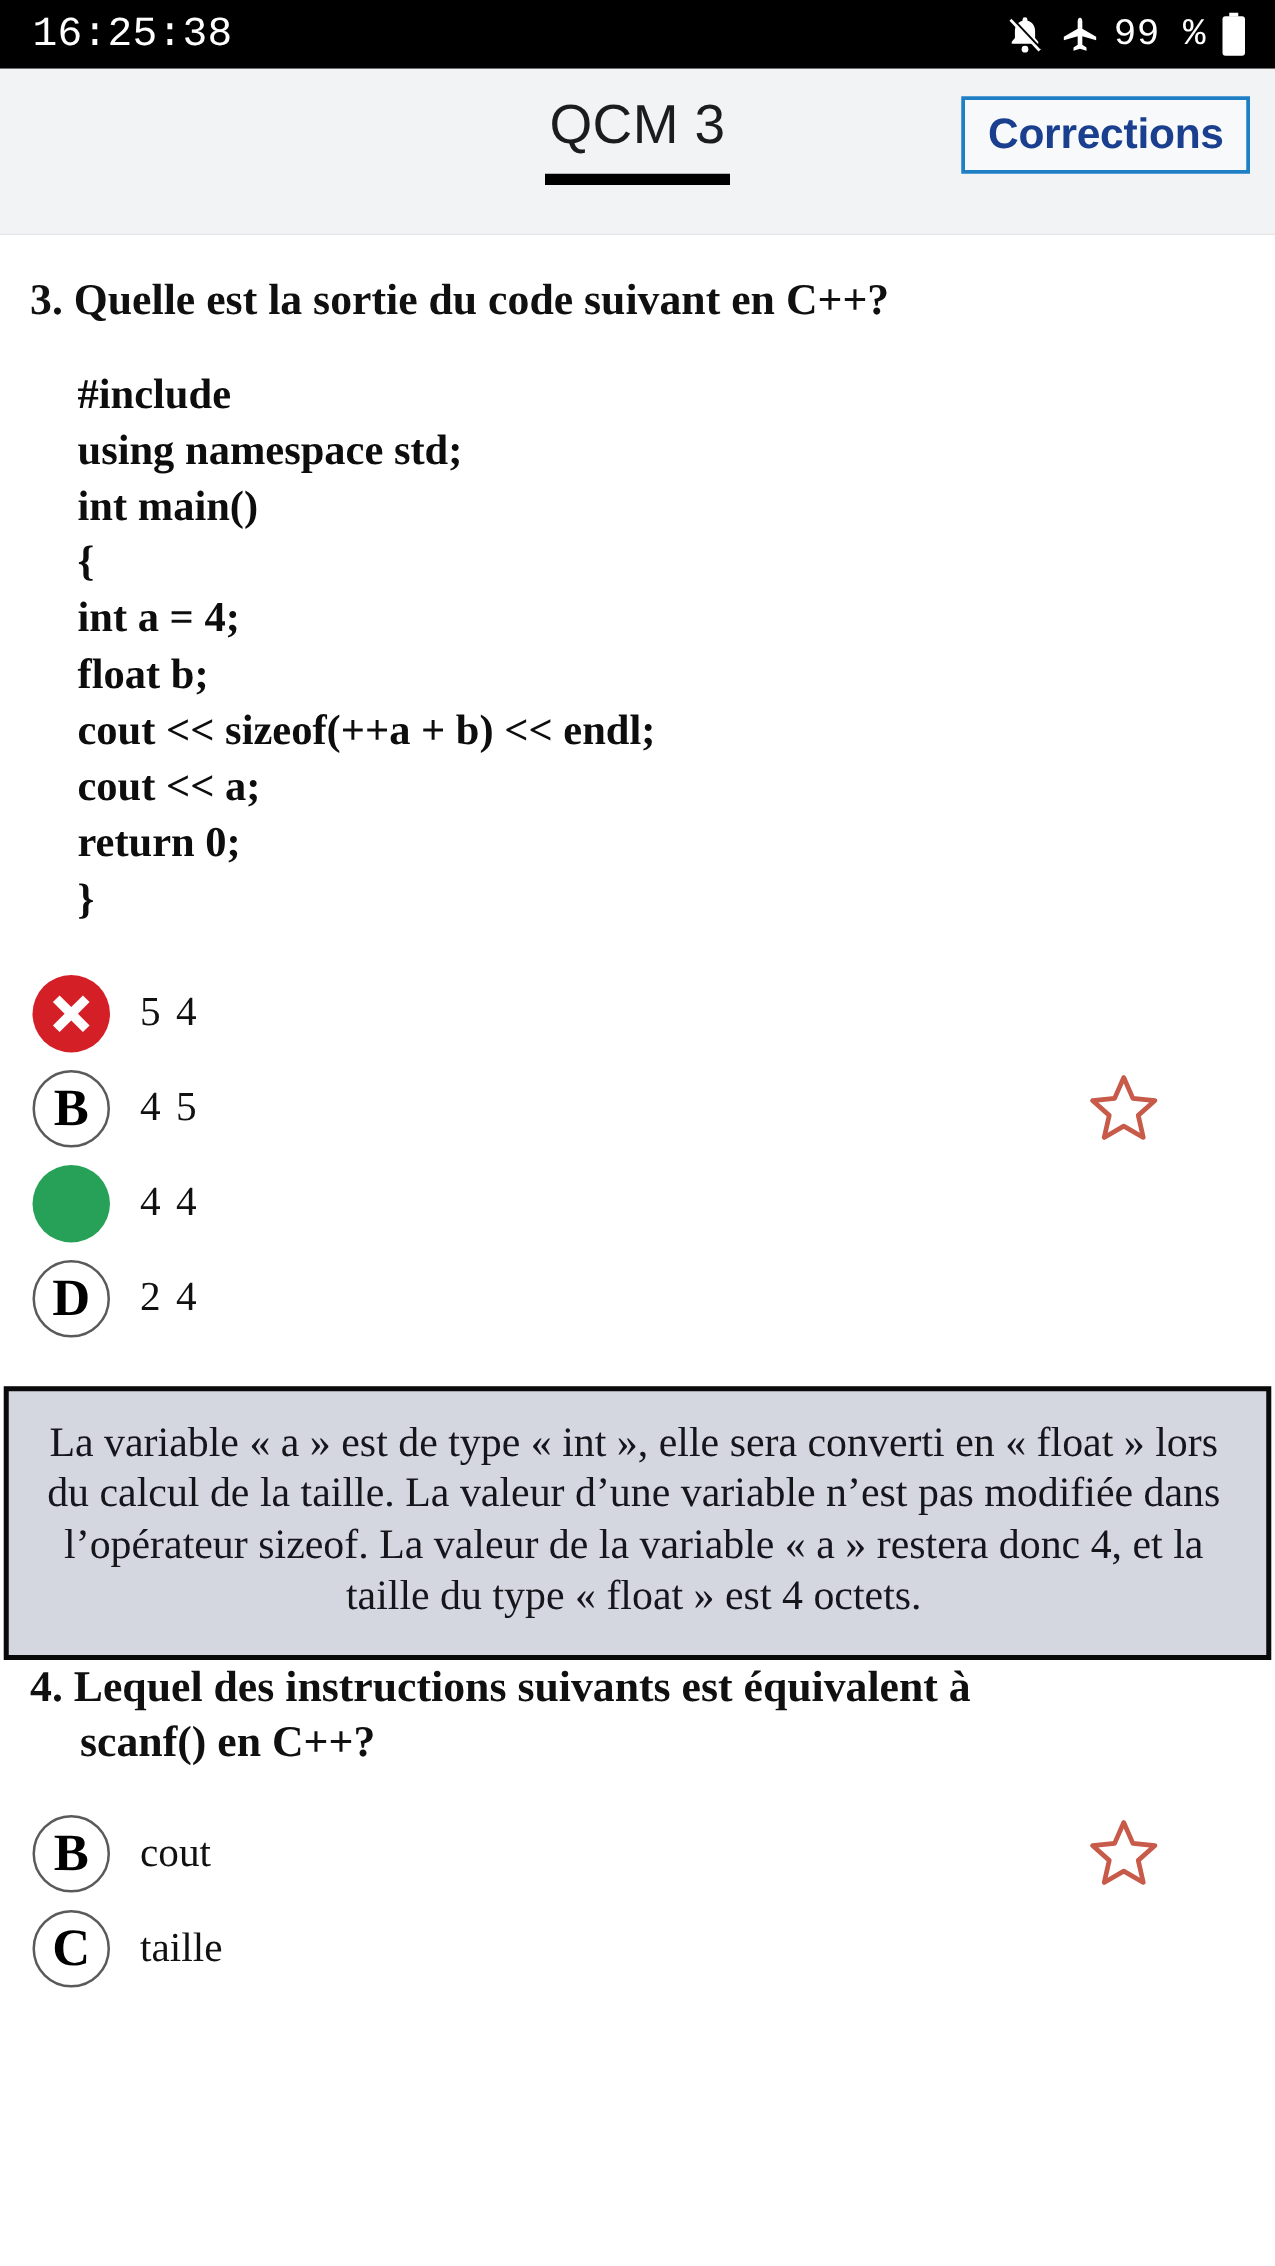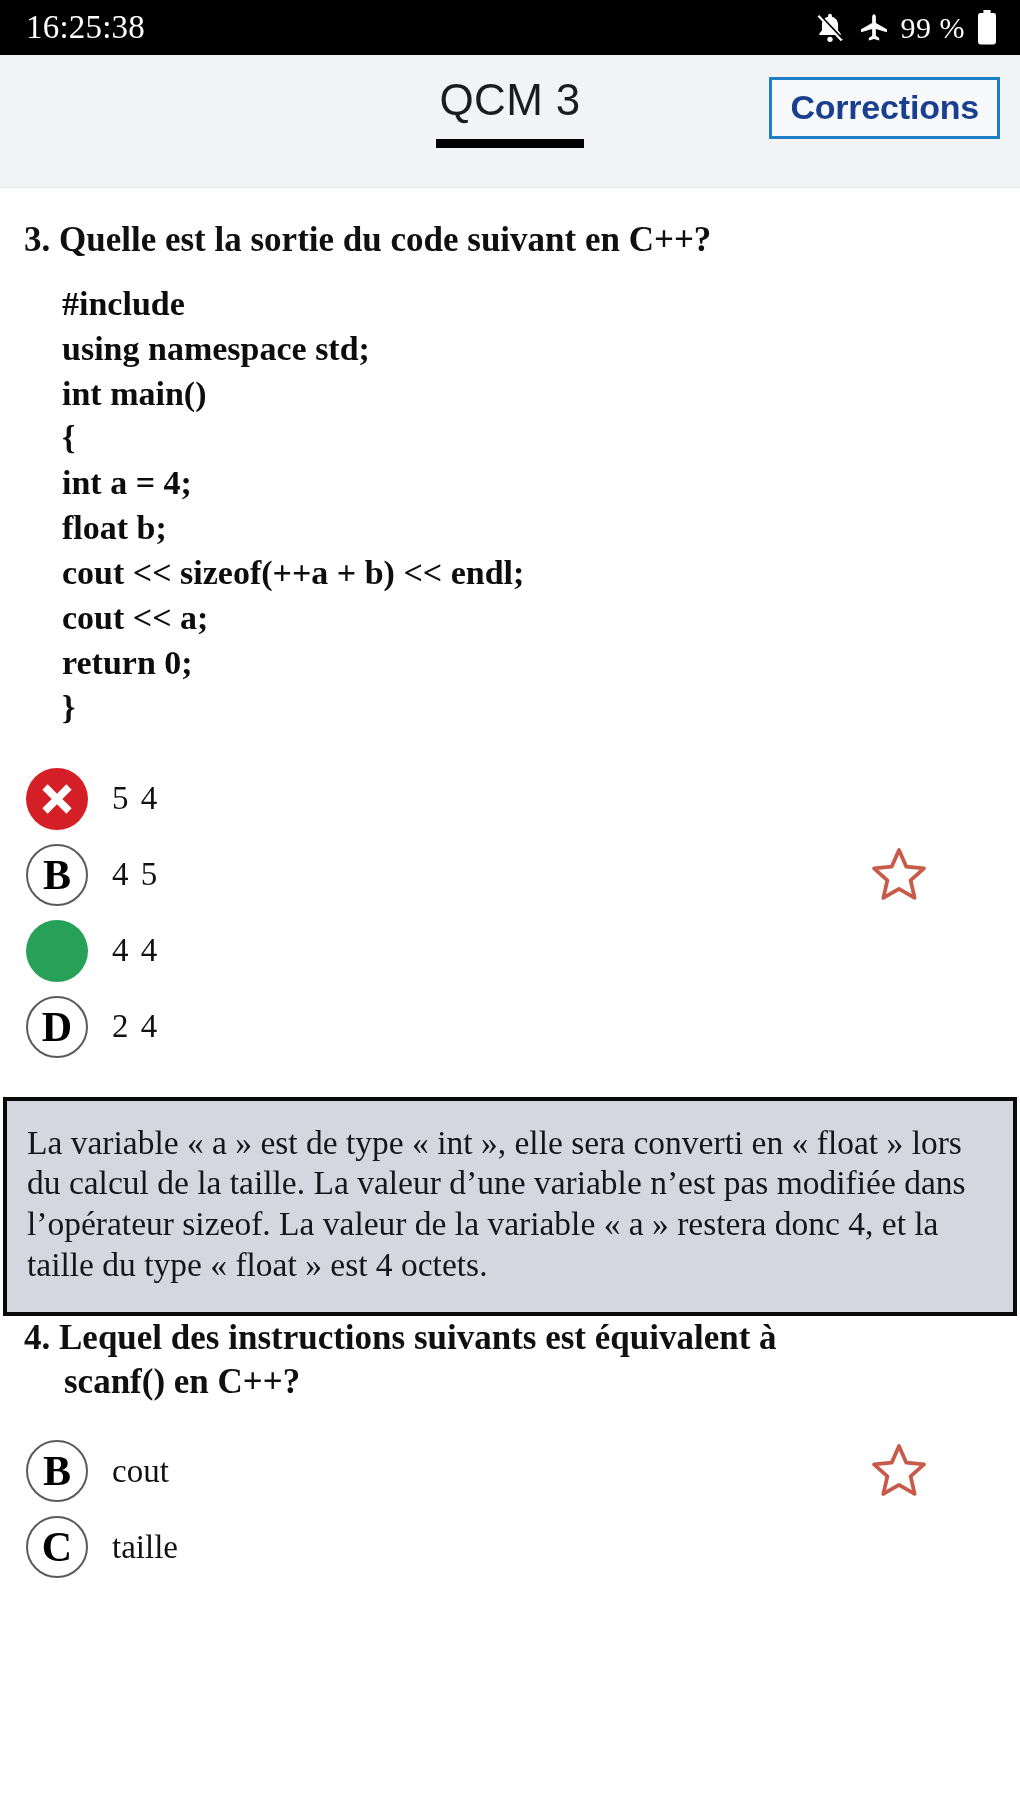--- a/index.html
+++ b/index.html
@@ -13,21 +13,21 @@
 
   
   .statusbar {
     height: 55px;
     background: #000000;
     color: #ffffff;
     display: flex;
     align-items: center;
     justify-content: space-between;
     padding: 0 22px 0 26px;
-    font-family: Liberation Serif, serif;
+    font-family: Liberation Mono, monospace;
   }
   .clock { font-size: 33px; letter-spacing: .2px; }
   .status-right { display: flex; align-items: center; gap: 11px; }
   .status-right .pct { font-size: 30px; letter-spacing: .5px; }
   .sicon { display: inline-flex; align-items: center; }
 
   
   .appbar {
     height: 133px;
     background: #f2f3f5;
@@ -82,21 +82,21 @@
     font-size: 35px;
     font-weight: bold;
     color: #101010;
     line-height: 1.25;
     padding: 0 24px;
   }
   .q-num-line { display: block; }
   .q-cont { display: block; padding-left: 40px; }
 
   .code {
-    margin-top: 20px;
+    margin-top: 32px;
     padding-left: 62px;
     font-size: 34px;
     font-weight: bold;
     line-height: 1.32;
     color: #0d0d0d;
     white-space: pre;
   }
 
   
   .options { margin-top: 30px; position: relative; }
@@ -138,20 +138,21 @@
     right: 90px;
   }
   .star svg { display: block; }
 
   
   .explanation {
     margin: 32px 3px 0 3px;
     border: 4px solid #0a0a0a;
     background: #d4d6e0;
     padding: 22px 26px 26px 20px;
+    text-align: center;
   }
   .explanation p {
     font-size: 33.5px;
     line-height: 1.22;
     color: #15151c;
   }
 
   .question.q4 { }
 </style>
 </head>

